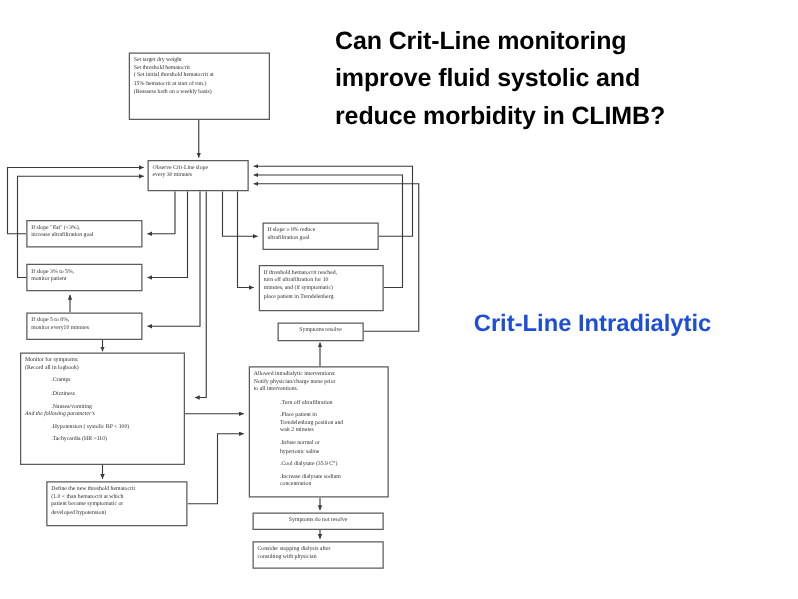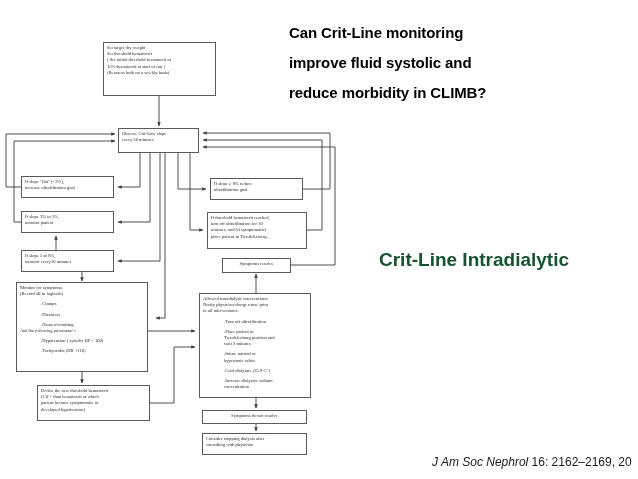--- a/index.html
+++ b/index.html
@@ -5,33 +5,33 @@
   html,body{margin:0;padding:0;}
   body{
     width:638px;height:479px;overflow:hidden;background:#ffffff;
     font-family:"Liberation Serif",serif;
     -webkit-font-smoothing:antialiased;
   }
   .slide{position:relative;width:638px;height:479px;background:#fff;}
 
   
   .title{
-    position:absolute;left:289px;top:18px;width:350px;
+    position:absolute;left:268px;top:18px;width:350px;
     font-family:"Liberation Sans",sans-serif;
-    font-weight:bold;font-size:15px;line-height:30px;
+    font-weight:bold;font-size:20px;line-height:30px;
     color:#000000;letter-spacing:-0.1px;
   }
   .title div{white-space:nowrap;}
 
   
   .study{
     position:absolute;left:340px;top:248px;width:268px;
     font-family:"Liberation Sans",sans-serif;
     font-weight:bold;font-size:19px;line-height:23px;
-    color:#14532d;text-align:center;
+    color:#1d4ed8;text-align:center;
   }
   .study div{white-space:nowrap;}
 
   
   .citation{
     position:absolute;left:432px;top:455px;
     font-family:"Liberation Sans",sans-serif;
     font-size:12px;color:#1a1a1a;white-space:nowrap;
   }
   .citation .jrnl{font-style:italic;}
@@ -215,17 +215,14 @@
   <div class="title">
     <div>Can Crit-Line monitoring</div>
     <div>improve fluid systolic and</div>
     <div>reduce morbidity in CLIMB?</div>
   </div>
 
   <div class="study">
     <div>Crit-Line Intradialytic</div>
   </div>
 
-  <div class="citation">
-    <span class="jrnl">J Am Soc Nephrol</span><span> 16: 2162–2169, 20</span>
-  </div>
 
 </div>
 
 </body></html>

